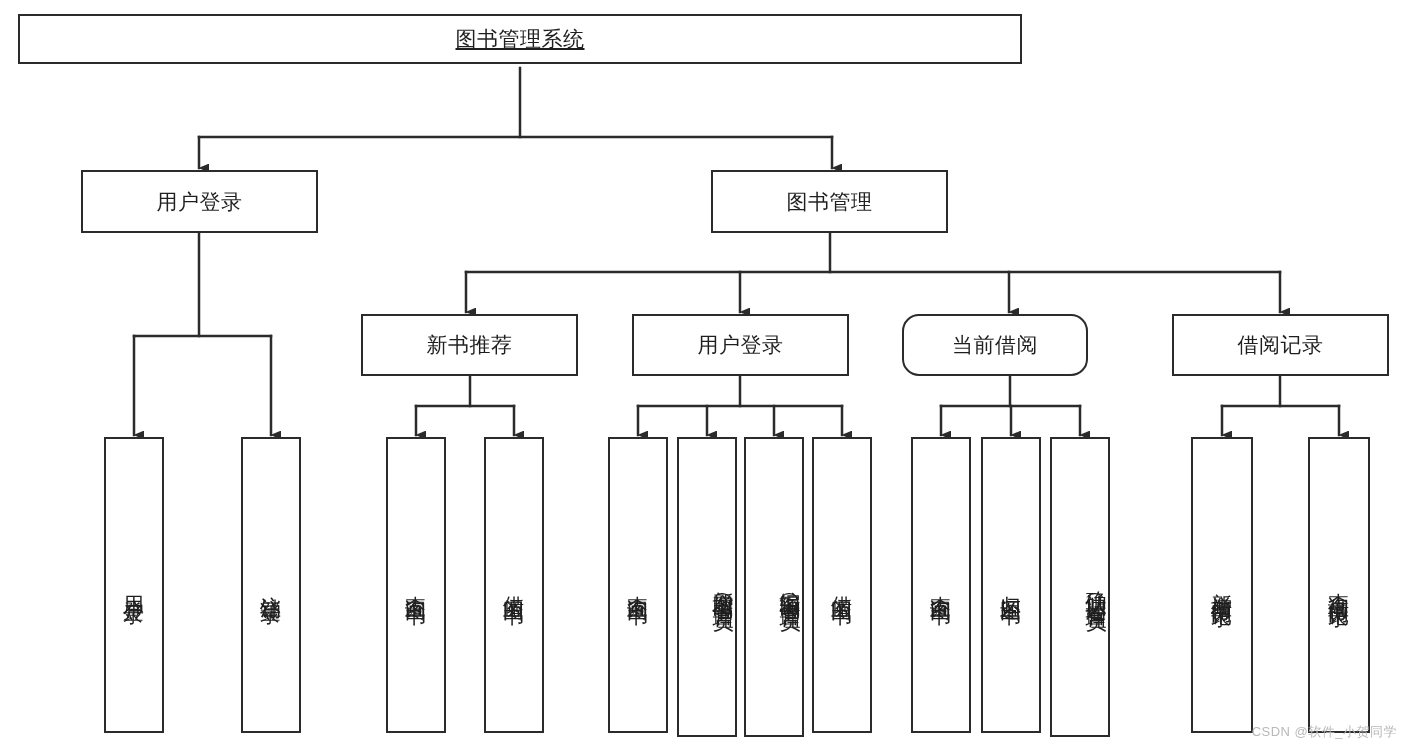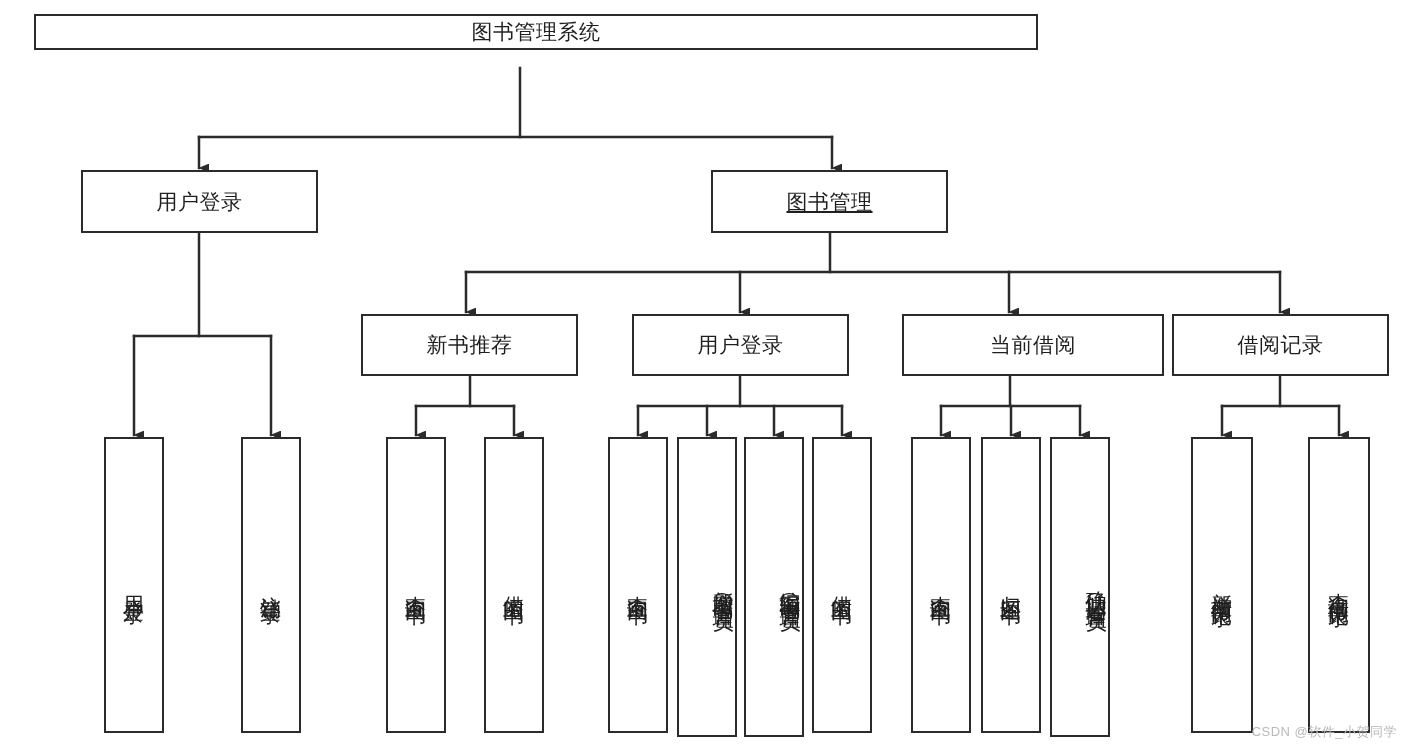--- a/index.html
+++ b/index.html
@@ -130,41 +130,41 @@
       <g>
         <path d="M 1280,376 L 1280,406"></path>
         <path d="M 1222,406 L 1339,406"></path>
         <path d="M 1222,406 L 1222,435" marker-end="url(#arrowhead)"></path>
         <path d="M 1339,406 L 1339,435" marker-end="url(#arrowhead)"></path>
       </g>
 
     </g>
   </svg>
 
-  <div class="node horiz" style="left:34px; top:14px; width:1004px; height:36px;">
+  <div class="node horiz" style="left:18px; top:14px; width:1004px; height:50px;text-decoration:underline;">
     <span class="node-label">图书管理系统</span>
   </div>
 
   <div class="node horiz" style="left:81px; top:170px; width:237px; height:63px;">
     <span class="node-label">用户登录</span>
   </div>
 
-  <div class="node horiz" style="left:711px; top:170px; width:237px; height:63px;text-decoration:underline;">
+  <div class="node horiz" style="left:711px; top:170px; width:237px; height:63px;">
     <span class="node-label">图书管理</span>
   </div>
 
   <div class="node horiz" style="left:361px; top:314px; width:217px; height:62px;text-align:right;">
     <span class="node-label">新书推荐</span>
   </div>
 
   <div class="node horiz" style="left:632px; top:314px; width:217px; height:62px;">
     <span class="node-label">用户登录</span>
   </div>
 
-  <div class="node horiz" style="left:902px; top:314px; width:262px; height:62px;">
+  <div class="node horiz" style="left:902px; top:314px; width:186px; height:62px;border-radius:17px;">
     <span class="node-label">当前借阅</span>
   </div>
 
   <div class="node horiz" style="left:1172px; top:314px; width:217px; height:62px;text-align:right;">
     <span class="node-label">借阅记录</span>
   </div>
 
   <div class="node vert centered" style="left:104px; top:437px; width:60px; height:296px;">
     <span class="node-label">用户登录</span>
   </div>

